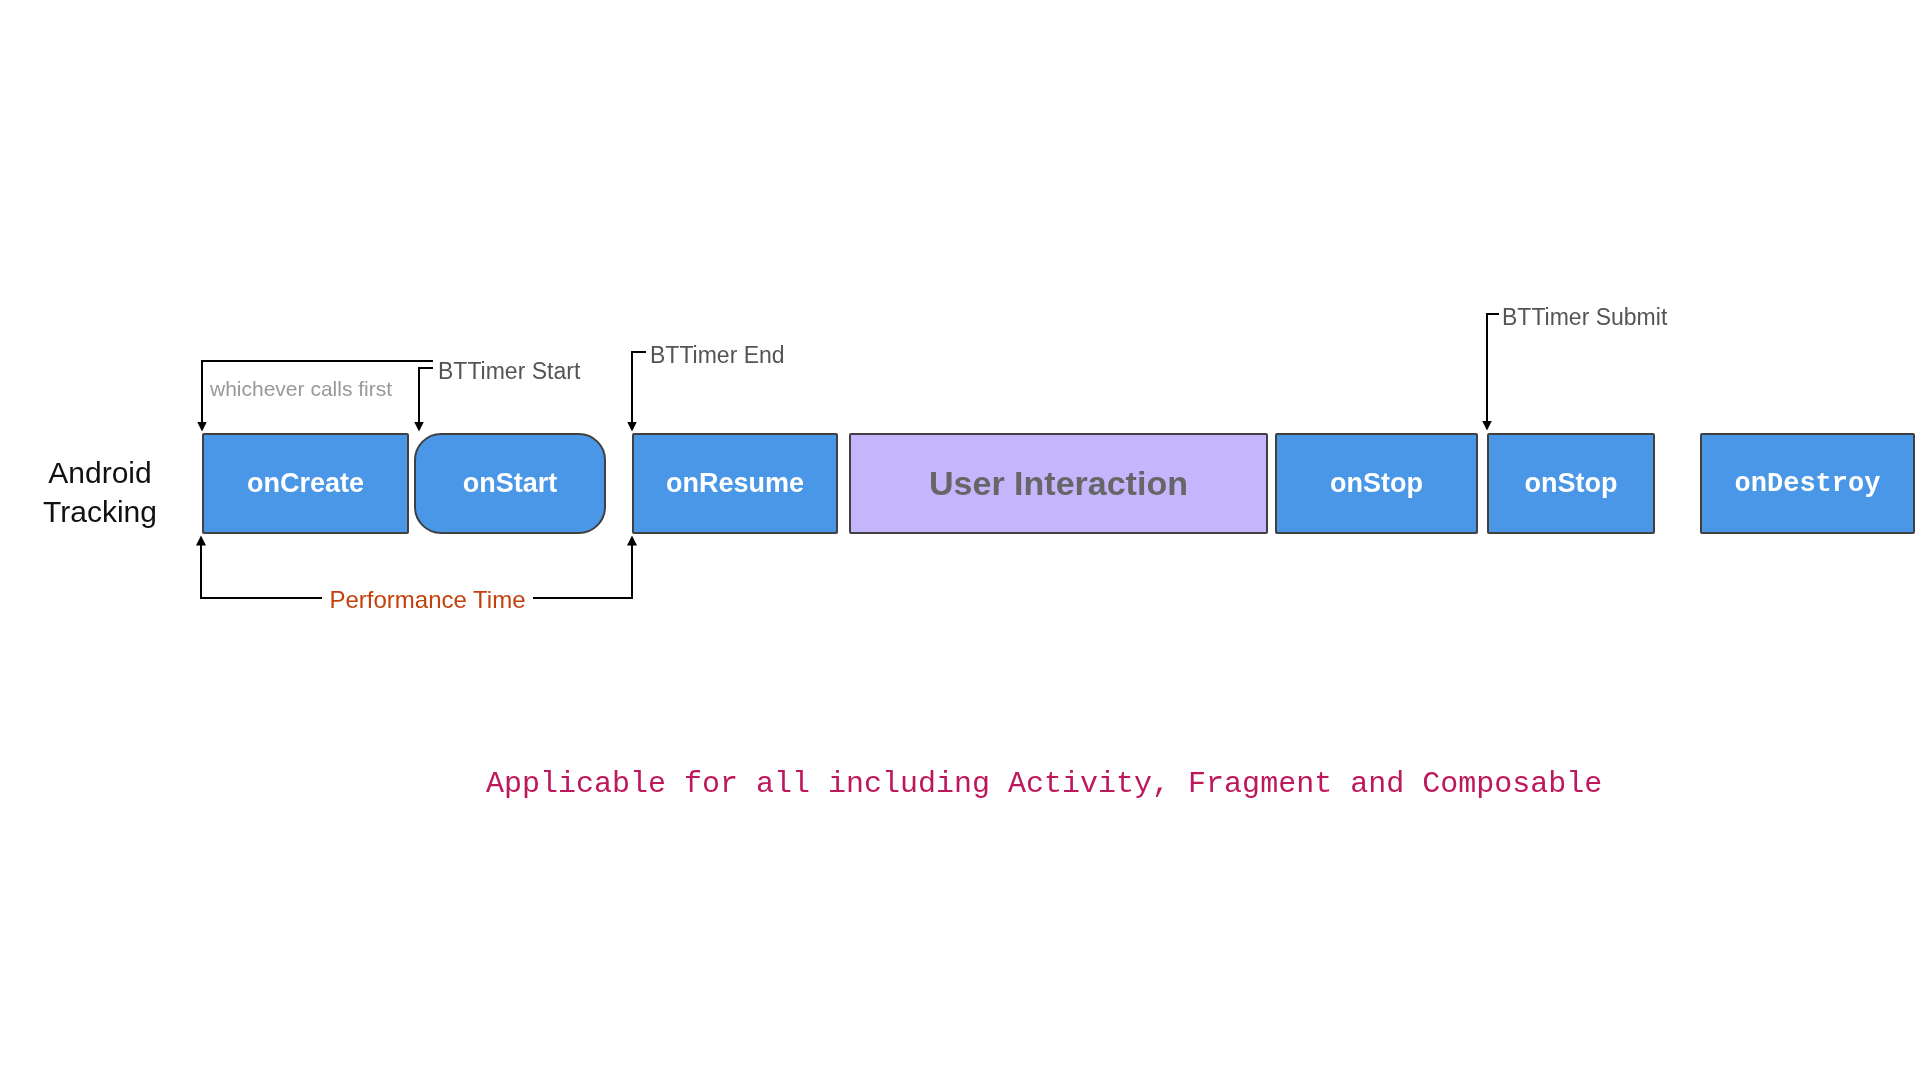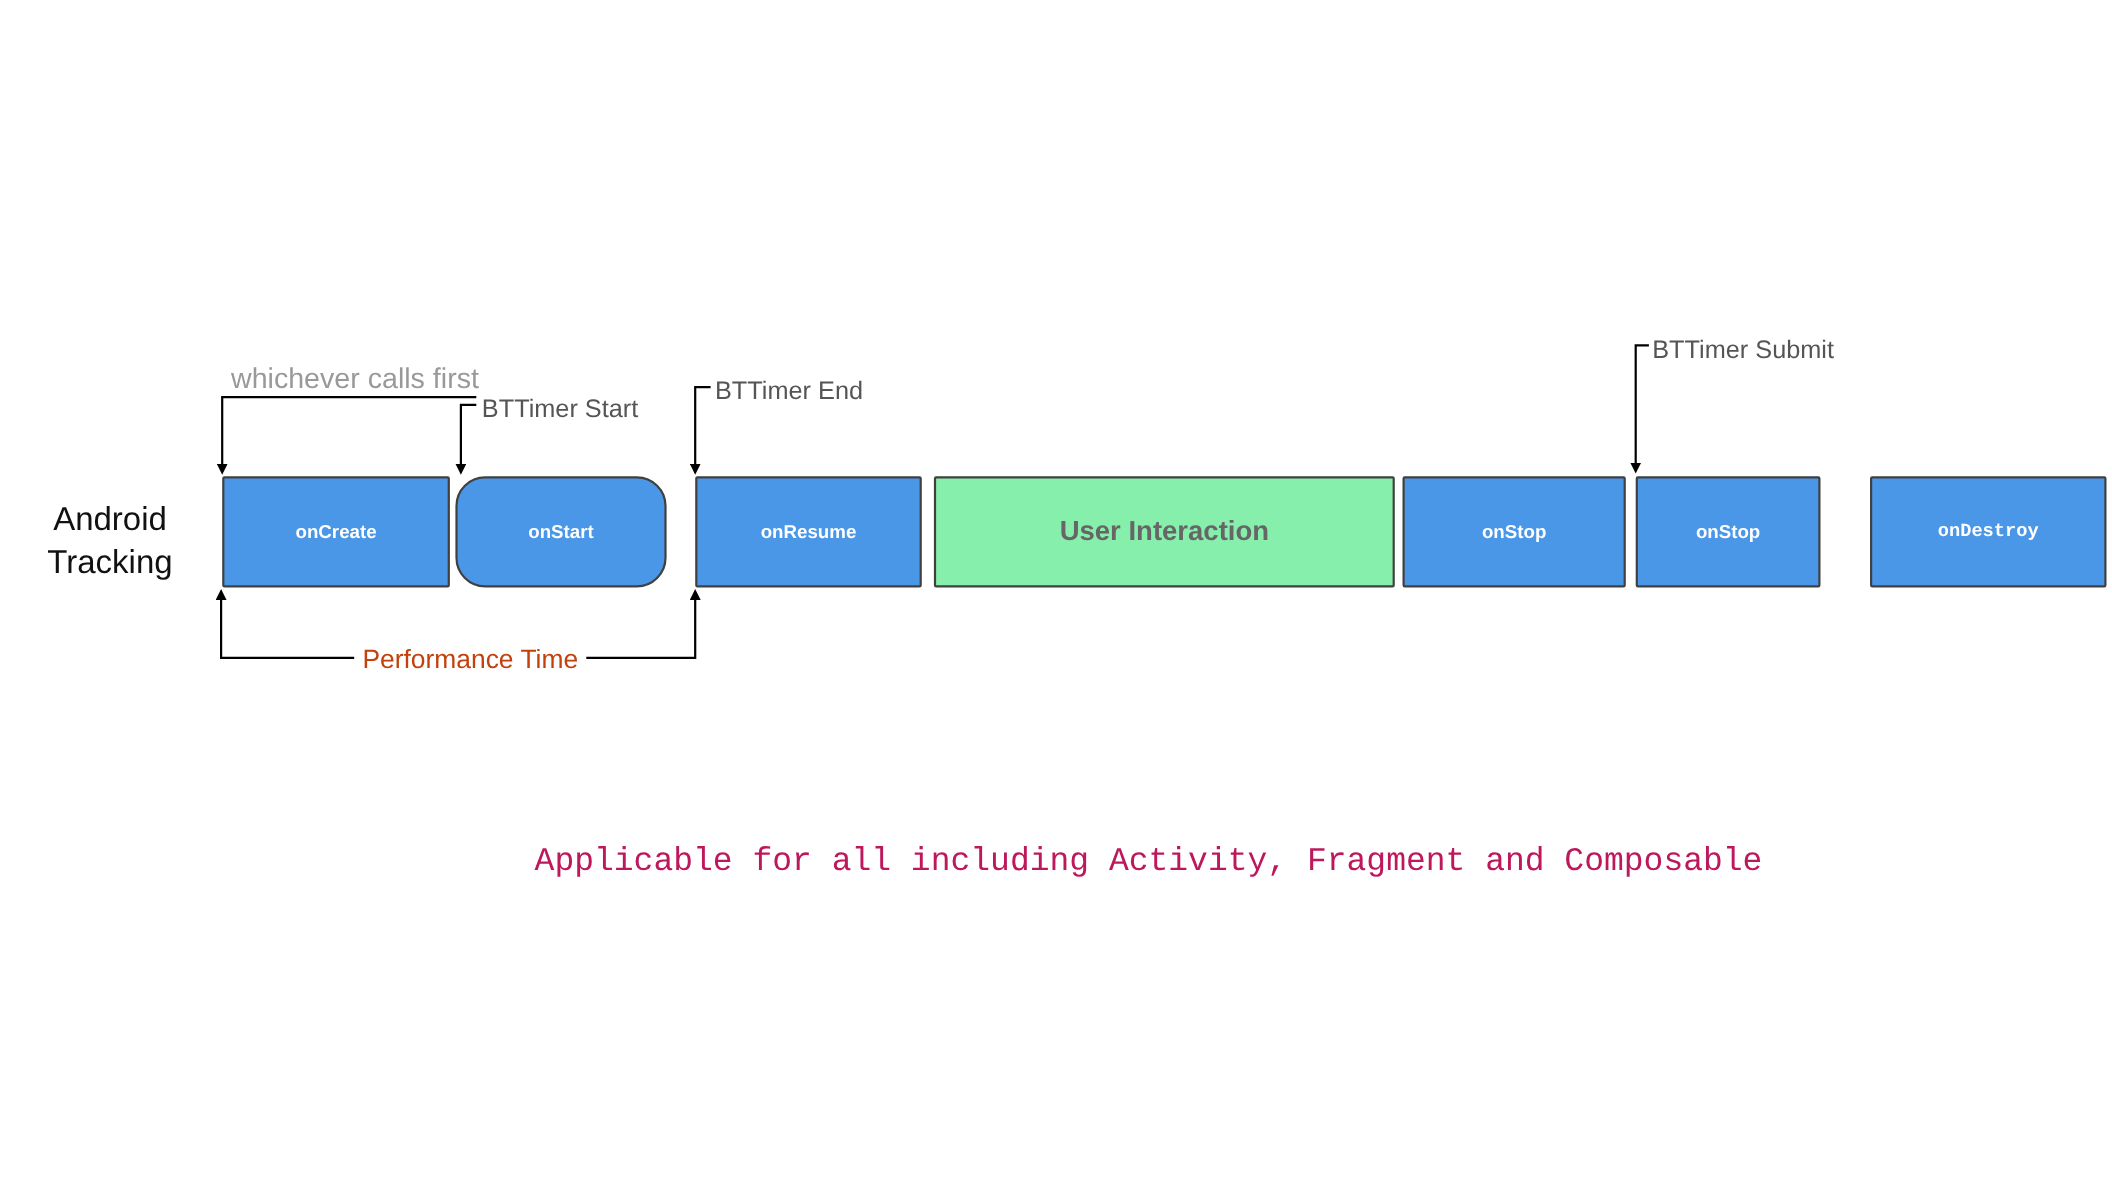--- a/index.html
+++ b/index.html
@@ -42,34 +42,35 @@
     display: flex;
     align-items: center;
     justify-content: center;
     border: 2px solid #404040;
     border-radius: 2px;
     font-weight: bold;
   }
   .stage.lifecycle {
     background: #4a97e8;
     color: #ffffff;
-    font-size: 17px;
+    font-size: 27px;
   }
   .stage.user {
-    background: #86efac;
+    background: #c4b5fd;
     color: #666666;
-    font-size: 25px;
+    font-size: 34px;
   }
   .anno {
     position: absolute;
     white-space: nowrap;
   }
   .anno.muted {
     color: #999999;
-    font-size: 26px;
+    font-size: 21px;
+    margin-top: 48px;
   }
   .anno.timer {
     color: #555555;
     font-size: 23px;
   }
   .anno.perf {
     color: #c2410c;
     font-size: 24px;
     text-align: center;
   }

